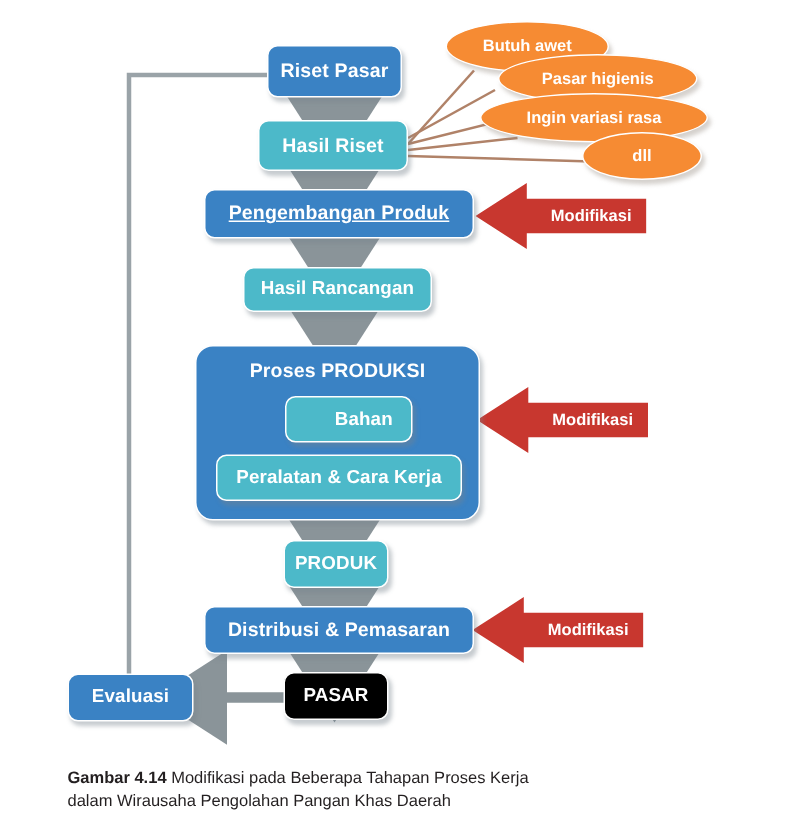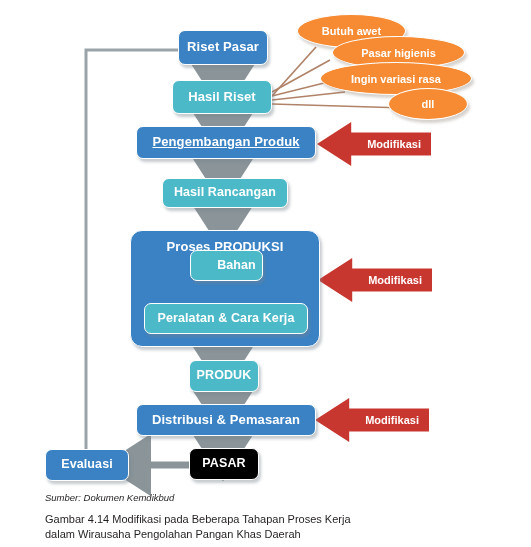--- a/index.html
+++ b/index.html
@@ -57,21 +57,21 @@
     background:#c8372f;
     filter:drop-shadow(1.5px 2px 1.5px rgba(140,130,130,.55));
     -webkit-clip-path:polygon(0% 50%, 30% 0%, 30% 24%, 100% 24%, 100% 76%, 30% 76%, 30% 100%);
     clip-path:polygon(0% 50%, 30% 0%, 30% 24%, 100% 24%, 100% 76%, 30% 76%, 30% 100%);
   }
   .modarrow span{padding-right:10px;white-space:nowrap;}
 
   .caption{position:absolute;color:#231f20;}
   .src{font-style:italic;font-size:9.5px;}
   .cap{font-size:11px;line-height:1.35;}
-  .cap b{font-weight:normal;}
+  .cap b{font-weight:bold;}
 </style>
 </head>
 <body>
 
 <div id="canvas">
 
   <svg id="wires" viewBox="0 0 531 547">
     <defs>
       <marker id="gArrow" markerWidth="9" markerHeight="9" refX="2.2" refY="4.5" orient="auto">
         <path d="M0,0 L0,9 L7,4.5 z" fill="#8a9499"></path>
@@ -141,21 +141,21 @@
   </div>
 
   <div class="node teal" style="left:162px;top:178px;width:126px;height:30px;font-size:12.5px;">
     <span>Hasil Rancangan</span>
   </div>
 
   <div class="node blue produksi" style="left:130px;top:230px;width:190px;height:117px;font-size:13px;">
     <span class="ptitle">Proses PRODUKSI</span>
   </div>
 
-  <div class="node teal" style="left:190px;top:250px;width:73px;height:31px;font-size:12.5px;padding-left:20px;">
+  <div class="node teal" style="left:190px;top:264px;width:85px;height:31px;font-size:12.5px;padding-left:20px;">
     <span>Bahan</span>
   </div>
 
   <div class="node teal" style="left:144px;top:303px;width:164px;height:31px;font-size:12.5px;">
     <span>Peralatan &amp; Cara Kerja</span>
   </div>
 
   <div class="node teal" style="left:189px;top:360px;width:70px;height:32px;font-size:12.5px;">
     <span>PRODUK</span>
   </div>
@@ -165,19 +165,18 @@
   </div>
 
   <div class="node orange" style="left:189px;top:448px;width:70px;height:32px;font-size:12.5px;">
     <span>PASAR</span>
   </div>
 
   <div class="node blue" style="left:45px;top:449px;width:84px;height:32px;font-size:12.5px;">
     <span>Evaluasi</span>
   </div>
 
-  <div class="caption src" style="left:45px;top:492px;">Sumber: Dokumen Kemdikbud</div>
 
   <div class="caption cap" style="left:45px;top:512px;width:330px;">
     <b>Gambar 4.14</b><span> Modifikasi pada Beberapa Tahapan Proses Kerja dalam Wirausaha Pengolahan Pangan Khas Daerah</span>
   </div>
 
 </div>
 
 </body></html>

